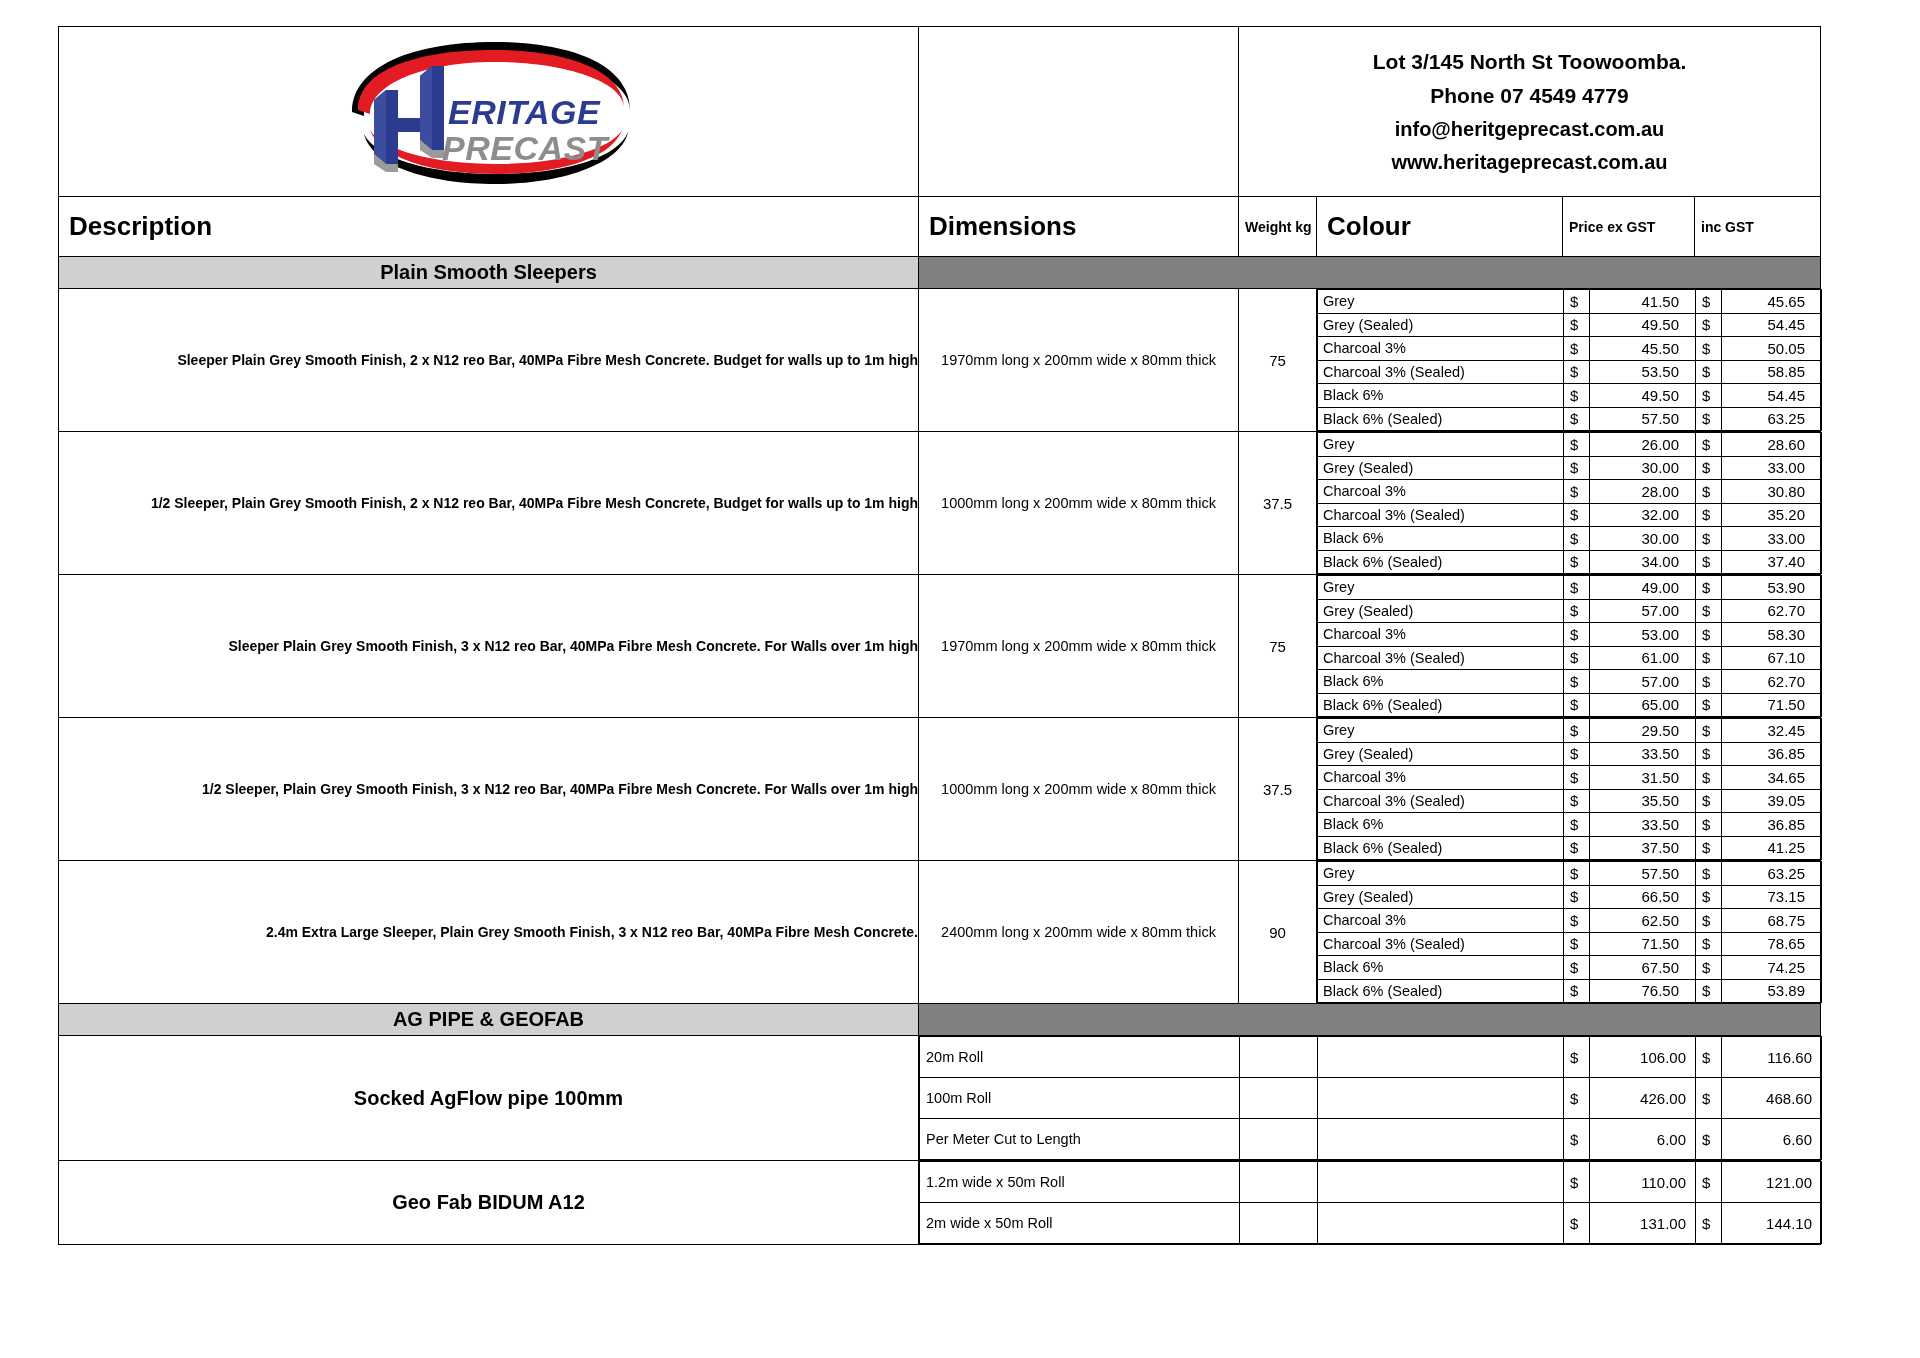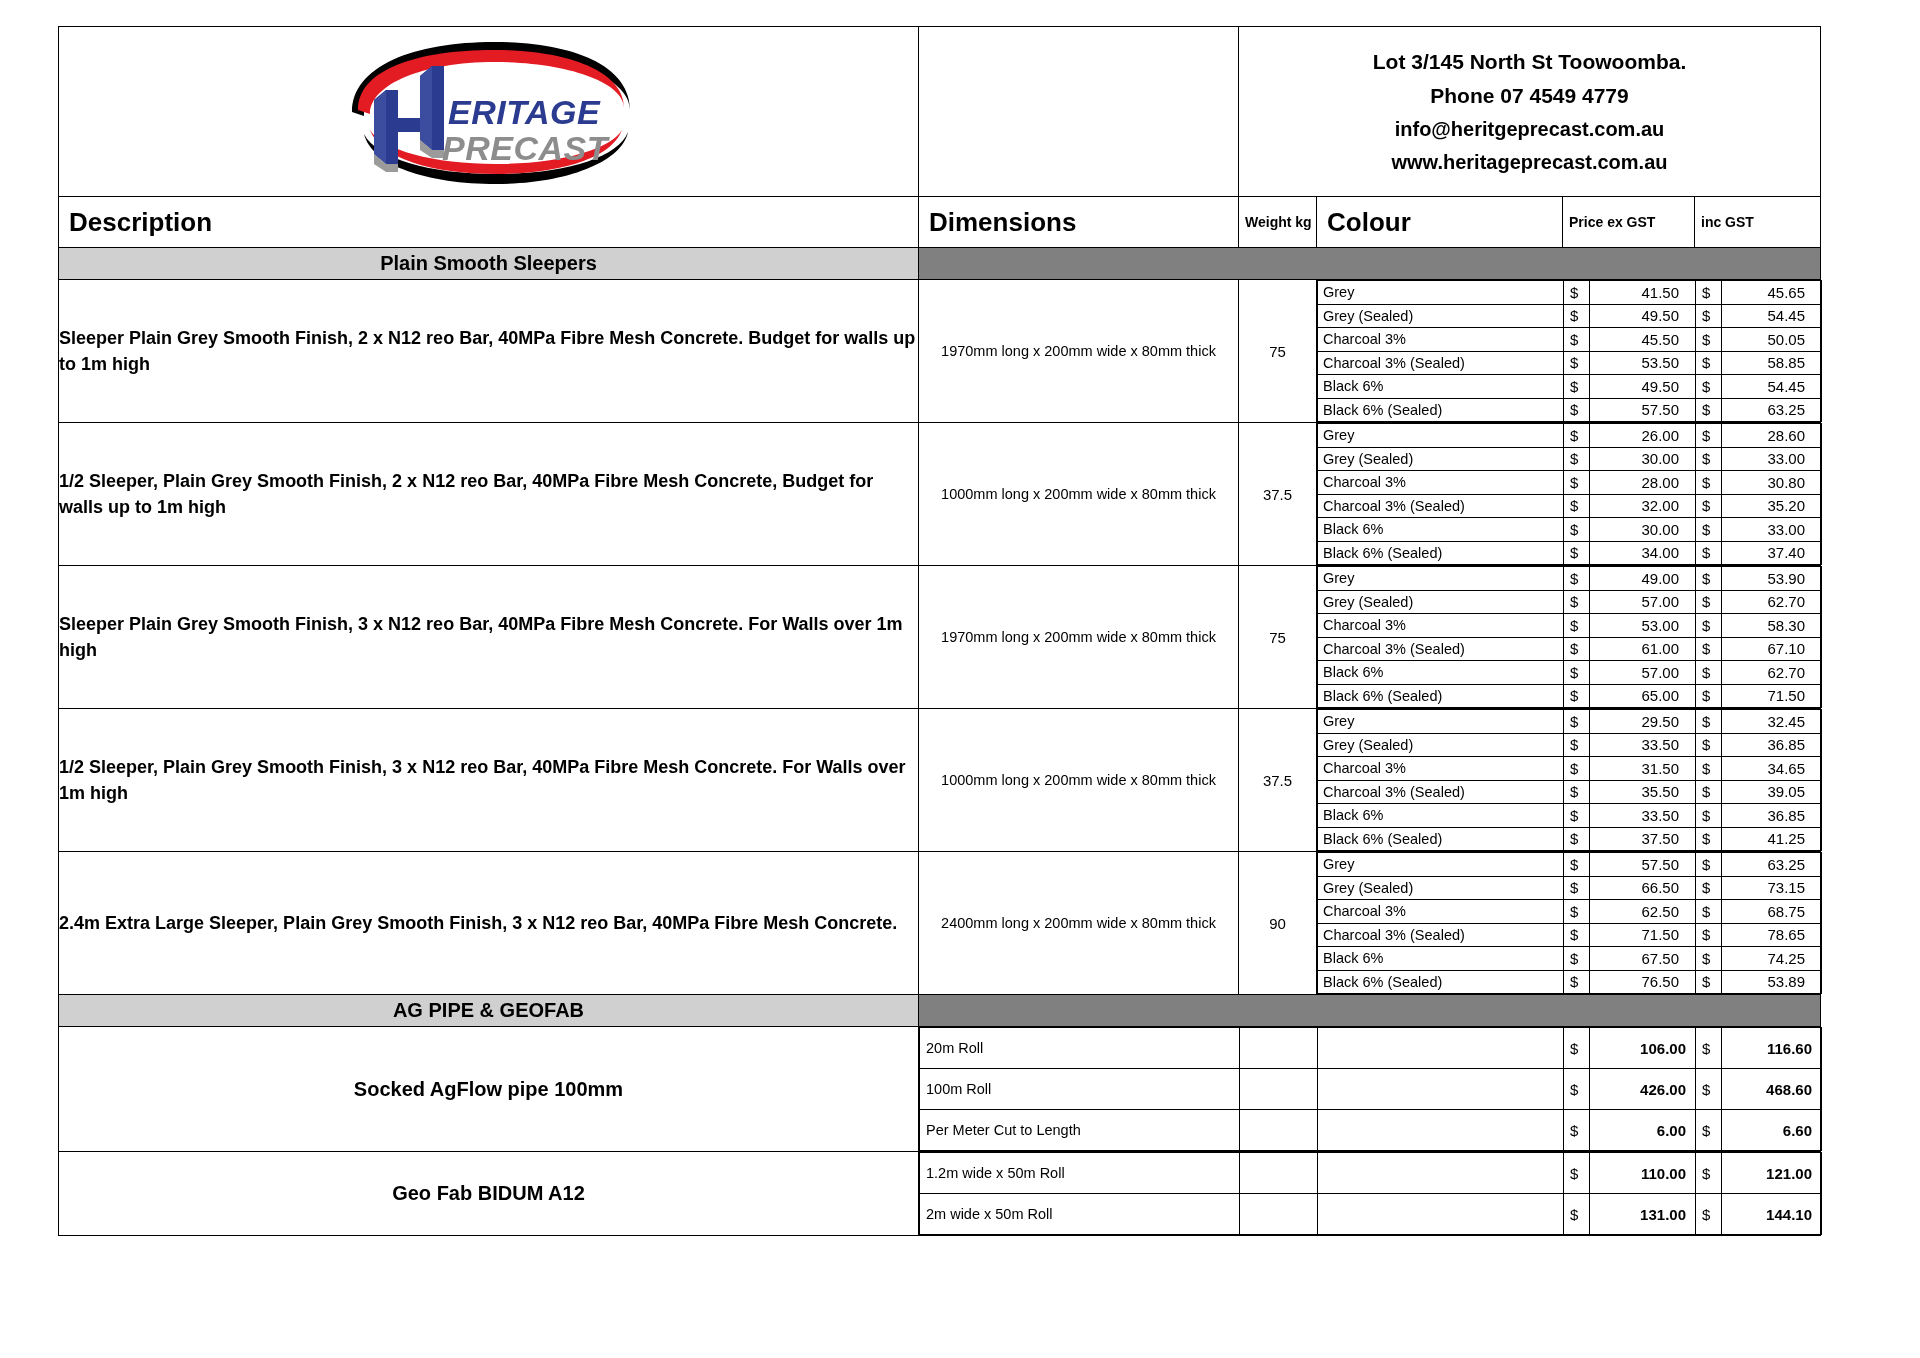--- a/index.html
+++ b/index.html
@@ -51,39 +51,39 @@
     height: 68px;
     text-align: center;
   }
   .doc-title {
     font-size: 38px;
     font-weight: bold;
     letter-spacing: .2px;
   }
 
   
-  .colhead { height: 51px; padding-left: 16px; }
+  .colhead { height: 60px; padding-left: 16px; }
   .colhead .big  { font-size: 26px; font-weight: bold; padding-left: 10px; }
   .colhead .tiny { font-size: 14px; font-weight: bold; padding-left: 6px; }
 
   
   .band-label {
     background: #d0d0d0;
     text-align: center;
     font-weight: bold;
     font-size: 20px;
     height: 32px;
   }
   .band-fill { background: #808080; }
 
   
   .desc {
-    text-align: left;
+    text-align: right;
     font-weight: bold;
-    font-size: 18px;
+    font-size: 14px;
     line-height: 1.45;
     padding: 6px 12px;
     margin-top: 25px;
   }
   .dims {
     text-align: center;
     font-size: 14.5px;
     padding: 4px 6px;
   }
   .wt {
@@ -102,21 +102,21 @@
   
   .agdesc {
     text-align: center;
     font-weight: bold;
     font-size: 20px;
   }
   .agsub { width: 100%; border-collapse: collapse; table-layout: fixed; }
   .agsub td { border: 1px solid #000; height: 41px; }
   .agsub td.label { font-size: 14.5px; padding-left: 6px; text-align: left; }
   .agsub td.sym   { font-size: 15px; padding-left: 6px; text-align: left; width: 22px; }
-  .agsub td.amt   { font-size: 15px; padding-right: 9px; text-align: right; font-weight: bold; }
+  .agsub td.amt   { font-size: 15px; padding-right: 9px; text-align: right; }
   .agsub td.blank { }
 </style>
 </head>
 <body>
 
 <div id="page">
 
   <table class="sheet">
     <colgroup>
       <col style="width:860px">

